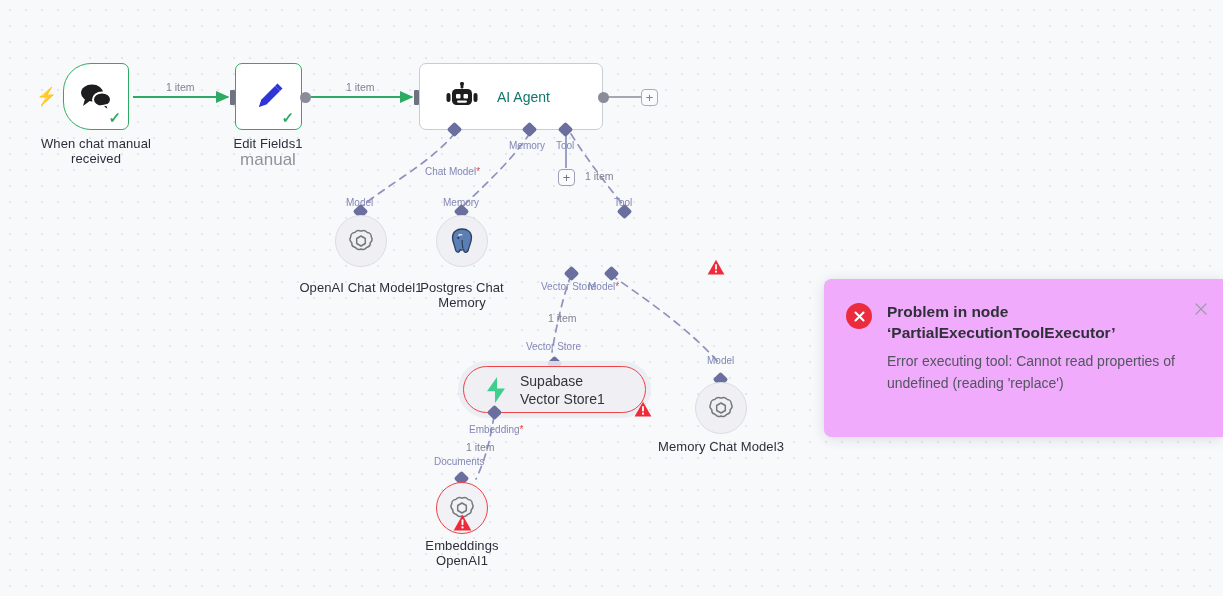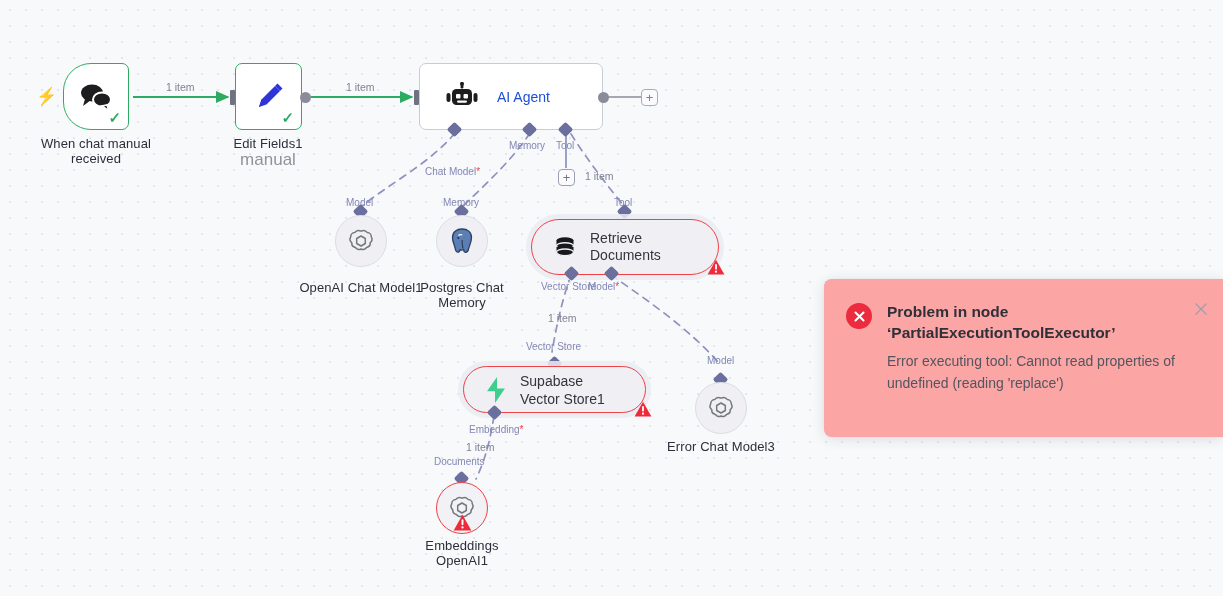--- a/index.html
+++ b/index.html
@@ -86,21 +86,21 @@
     white-space:nowrap;
   }
   .port-cap .req{color:#ef4146;}
   .item-cap{
     position:absolute;font-size:10.5px;color:#7e8393;line-height:12px;white-space:nowrap;
   }
 
   
   #toast{
     position:absolute;left:824px;top:279px;width:399px;height:158px;
-    background:#fca5a5;border-radius:8px 0 0 8px;
+    background:#f0abfc;border-radius:8px 0 0 8px;
     box-shadow:0 2px 14px rgba(30,32,48,.13), 0 0 1px rgba(0,0,0,.12);
     box-sizing:border-box;padding:22px 20px 20px 22px;
     display:flex;gap:15px;
   }
   #toast .err-circle{
     width:26px;height:26px;border-radius:50%;background:#ec2b3e;
     flex:0 0 26px;display:flex;align-items:center;justify-content:center;
     margin-top:2px;
   }
   #toast .body{flex:1 1 auto;padding-right:18px;}
@@ -187,21 +187,21 @@
         <rect x="7" y="7" width="20" height="16" rx="4.5" fill="#1d1d1f"></rect>
         <rect x="11" y="12" width="4.5" height="4.5" rx="1" fill="#ffffff"></rect>
         <rect x="18.5" y="12" width="4.5" height="4.5" rx="1" fill="#ffffff"></rect>
         <rect x="12" y="18.5" width="10" height="2.2" rx="1.1" fill="#ffffff"></rect>
         <rect x="15.6" y="1.5" width="2.8" height="5" rx="1.2" fill="#1d1d1f"></rect>
         <circle cx="17" cy="1.8" r="2" fill="#1d1d1f"></circle>
         <rect x="1.5" y="11" width="4" height="9" rx="2" fill="#1d1d1f"></rect>
         <rect x="28.5" y="11" width="4" height="9" rx="2" fill="#1d1d1f"></rect>
       </svg>
     </span>
-    <span class="ptext" style="font-size:14px;color:#1d4ed8;">AI Agent</span>
+    <span class="ptext" style="font-size:14px;color:#0f766e;">AI Agent</span>
   </div>
   <div class="dot" style="left:598px;top:92px;"></div>
   <div class="plusbox gray" style="left:641px;top:89px;">+</div>
 
   <div class="diam" style="left:449px;top:124px;"></div>
   <div class="port-cap" style="left:425px;top:140px;margin-top:26px;">
     <span>Chat Model</span><span class="req">*</span>
   </div>
 
   <div class="diam" style="left:524px;top:124px;"></div>
@@ -237,32 +237,20 @@
                C7,25 6.5,23.3 6.2,21.5 C5.5,17.5 3.5,15 3.5,10.5 C3.5,5.2 7.5,2 13,2 Z" fill="#5b7fb5" stroke="#2d3f5e" stroke-width="1.3" stroke-linejoin="round"></path>
       <path d="M9.5,8.5 C10.5,7.6 12,7.4 13.3,8" fill="none" stroke="#ffffff" stroke-width="1.1"></path>
       <circle cx="9.3" cy="11" r="1" fill="#22304a"></circle>
       <path d="M13,13 C13,16 13.5,19 14,21.5" fill="none" stroke="#22304a" stroke-width="1"></path>
     </svg>
   </div>
   <div class="label" style="left:412px;top:280px;width:100px;">Postgres Chat Memory</div>
 
   <div class="port-cap" style="left:614px;top:197px;">Tool</div>
   <div class="diam" style="left:619px;top:206px;"></div>
-  <div class="pill" style="left:531px;top:219px;width:188px;height:56px;">
-    <span style="display:flex;">
-      <svg width="26" height="26" viewBox="0 0 26 26" xmlns="http://www.w3.org/2000/svg">
-        <ellipse cx="13" cy="6.5" rx="8.5" ry="3.3" fill="#17181c"></ellipse>
-        <path d="M4.5,6.5 L4.5,12 C4.5,13.8 8.3,15.3 13,15.3 C17.7,15.3 21.5,13.8 21.5,12 L21.5,6.5 Z" fill="#17181c"></path>
-        <ellipse cx="13" cy="12" rx="8.5" ry="3.3" fill="#17181c" stroke="#f0f0f4" stroke-width="1.4"></ellipse>
-        <path d="M4.5,13 L4.5,18.5 C4.5,20.3 8.3,21.8 13,21.8 C17.7,21.8 21.5,20.3 21.5,18.5 L21.5,13 Z" fill="#17181c"></path>
-        <ellipse cx="13" cy="18.3" rx="8.5" ry="3.3" fill="#17181c" stroke="#f0f0f4" stroke-width="1.4"></ellipse>
-      </svg>
-    </span>
-    <span class="ptext">Retrieve Documents</span>
-  </div>
   <div class="warn" style="left:707px;top:259px;">
     <svg width="18" height="17" viewBox="0 0 18 17" xmlns="http://www.w3.org/2000/svg">
       <path d="M9,0.8 L17.4,15.6 L0.6,15.6 Z" fill="#ed2b3a"></path>
       <rect x="8.1" y="5" width="1.8" height="5.6" rx=".9" fill="#ffffff"></rect>
       <circle cx="9" cy="12.7" r="1.1" fill="#ffffff"></circle>
     </svg>
   </div>
   <div class="diam" style="left:566px;top:268px;"></div>
   <div class="diam" style="left:606px;top:268px;"></div>
   <div class="port-cap" style="left:541px;top:281px;">Vector Store</div>
@@ -300,21 +288,21 @@
     <svg width="28" height="28" viewBox="0 0 28 28" xmlns="http://www.w3.org/2000/svg">
       <g fill="none" stroke="#74777f" stroke-width="1.5" stroke-linejoin="round">
         <path d="M14,4.2 C16.3,3 19,3.6 20.4,5.6 C22.6,5.7 24.3,7.6 24.3,9.9 C25.4,11.8 25,14.3 23.2,15.8
                  C23.4,18 21.8,20 19.6,20.4 C18.5,22.3 16,23 14,22 C12,23 9.5,22.3 8.4,20.4
                  C6.2,20 4.6,18 4.8,15.8 C3,14.3 2.6,11.8 3.7,9.9 C3.7,7.6 5.4,5.7 7.6,5.6
                  C9,3.6 11.7,3 14,4.2 Z"></path>
         <path d="M14,9 L18.3,11.5 L18.3,16.5 L14,19 L9.7,16.5 L9.7,11.5 Z"></path>
       </g>
     </svg>
   </div>
-  <div class="label" style="left:651px;top:439px;width:140px;">Error Chat Model3</div>
+  <div class="label" style="left:651px;top:439px;width:140px;">Memory Chat Model3</div>
 
   <div class="port-cap" style="left:434px;top:456px;">Documents</div>
   <div class="diam" style="left:456px;top:473px;"></div>
   <div class="sub-round err" style="left:436px;top:482px;">
     <svg width="28" height="28" viewBox="0 0 28 28" xmlns="http://www.w3.org/2000/svg">
       <g fill="none" stroke="#74777f" stroke-width="1.5" stroke-linejoin="round">
         <path d="M14,4.2 C16.3,3 19,3.6 20.4,5.6 C22.6,5.7 24.3,7.6 24.3,9.9 C25.4,11.8 25,14.3 23.2,15.8
                  C23.4,18 21.8,20 19.6,20.4 C18.5,22.3 16,23 14,22 C12,23 9.5,22.3 8.4,20.4
                  C6.2,20 4.6,18 4.8,15.8 C3,14.3 2.6,11.8 3.7,9.9 C3.7,7.6 5.4,5.7 7.6,5.6
                  C9,3.6 11.7,3 14,4.2 Z"></path>

